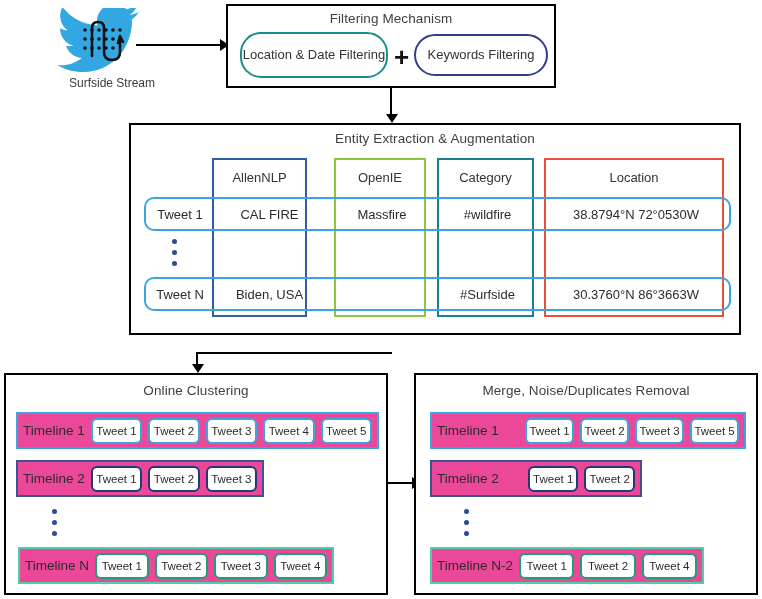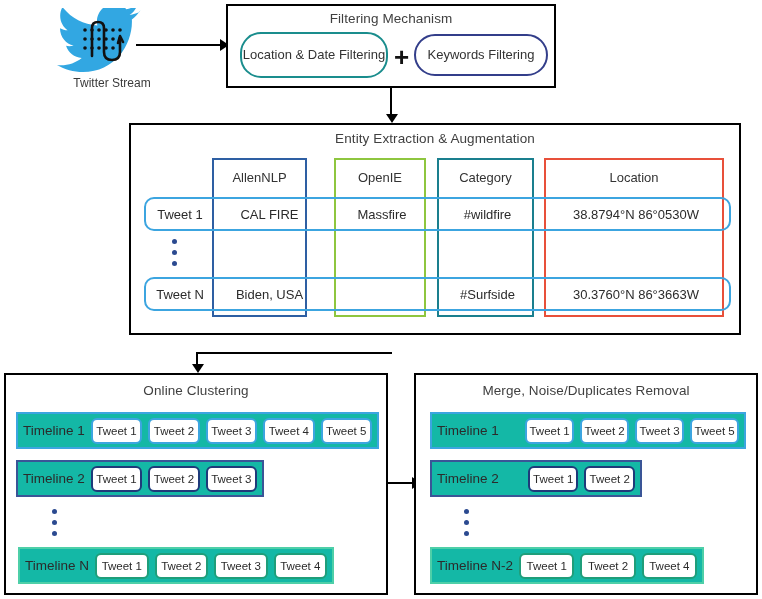--- a/index.html
+++ b/index.html
@@ -45,21 +45,21 @@
     position:absolute;display:flex;align-items:center;justify-content:center;
     font-size:13px;color:#2b2b2b;white-space:nowrap;
   }
   .vdots{width:7px;}
   .vdots i{
     display:block;width:5px;height:5px;border-radius:50%;
     background:#2b4a90;margin-bottom:6px;
   }
 
   
-  .tl-row{border-width:2px;border-style:solid;background:#14b8a6;display:flex;align-items:center;}
+  .tl-row{border-width:2px;border-style:solid;background:#ec4899;display:flex;align-items:center;}
   .tl-label{font-size:13.5px;color:#2b2b2b;white-space:nowrap;}
   .tw-chip{
     border-width:2px;border-style:solid;border-radius:6px;background:#fff;
     font-size:11.5px;color:#2b2b2b;display:flex;align-items:center;
     justify-content:center;white-space:nowrap;height:22px;
   }
 
   
   .hline{background:#000;height:2px;}
   .vline{background:#000;width:2px;}
@@ -93,21 +93,21 @@
         <circle cx="68" cy="31" r="1.8"></circle>
       <circle cx="33" cy="40" r="1.8"></circle>
         <circle cx="40" cy="40" r="1.8"></circle>
         <circle cx="47" cy="40" r="1.8"></circle>
       <circle cx="54" cy="40" r="1.8"></circle>
         <circle cx="61" cy="40" r="1.8"></circle>
     </g>
     <path d="M40 48 L40 20 Q40 14 46 14 Q52 14 52 20 L52 44 Q52 52 60 52 Q68 52 68 44 L68 30" fill="none" stroke="#111" stroke-width="2.6" stroke-linecap="round"></path>
     <path d="M66 35 L68 28 L71 34" fill="none" stroke="#111" stroke-width="2.6" stroke-linecap="round" stroke-linejoin="round"></path>
   </svg>
-  <div class="tw-label">Twitter Stream</div>
+  <div class="tw-label">Surfside Stream</div>
 </div>
 
 <div class="abs hline" style="left:136px;top:44px;width:86px;"></div>
 <div class="abs arrow-r" style="left:220px;top:39px;"></div>
 
 <div class="abs panel" style="left:226px;top:4px;width:330px;height:84px;">
   <div class="panel-title" style="top:5px;">Filtering Mechanism</div>
 
   <div class="abs rbox" style="left:12px;top:26px;width:148px;height:46px;border:2px solid #1a8d8d;">
     <span>Location &amp; Date Filtering</span>
@@ -137,21 +137,21 @@
   </div>
   <div class="abs colbox" style="left:413px;top:33px;width:180px;height:159px;border:2px solid #e8503a;">
     <div class="colhdr" style="top:10px;">Location</div>
   </div>
 
   <div class="abs rowpill" style="left:13px;top:72px;width:587px;height:34px;"></div>
   <div class="cell" style="left:15px;top:72px;width:68px;height:34px;">Tweet 1</div>
   <div class="cell" style="left:83px;top:72px;width:111px;height:34px;">CAL FIRE</div>
   <div class="cell" style="left:205px;top:72px;width:92px;height:34px;">Massfire</div>
   <div class="cell" style="left:308px;top:72px;width:97px;height:34px;">#wildfire</div>
-  <div class="cell" style="left:415px;top:72px;width:180px;height:34px;">38.8794°N 86°0530W</div>
+  <div class="cell" style="left:415px;top:72px;width:180px;height:34px;">38.8794°N 72°0530W</div>
 
   <div class="abs vdots" style="left:41px;top:114px;">
     <i></i>
       <i></i>
       <i></i>
   </div>
 
   <div class="abs rowpill" style="left:13px;top:152px;width:587px;height:34px;"></div>
   <div class="cell" style="left:15px;top:152px;width:68px;height:34px;">Tweet N</div>
   <div class="cell" style="left:83px;top:152px;width:111px;height:34px;">Biden, USA</div>

